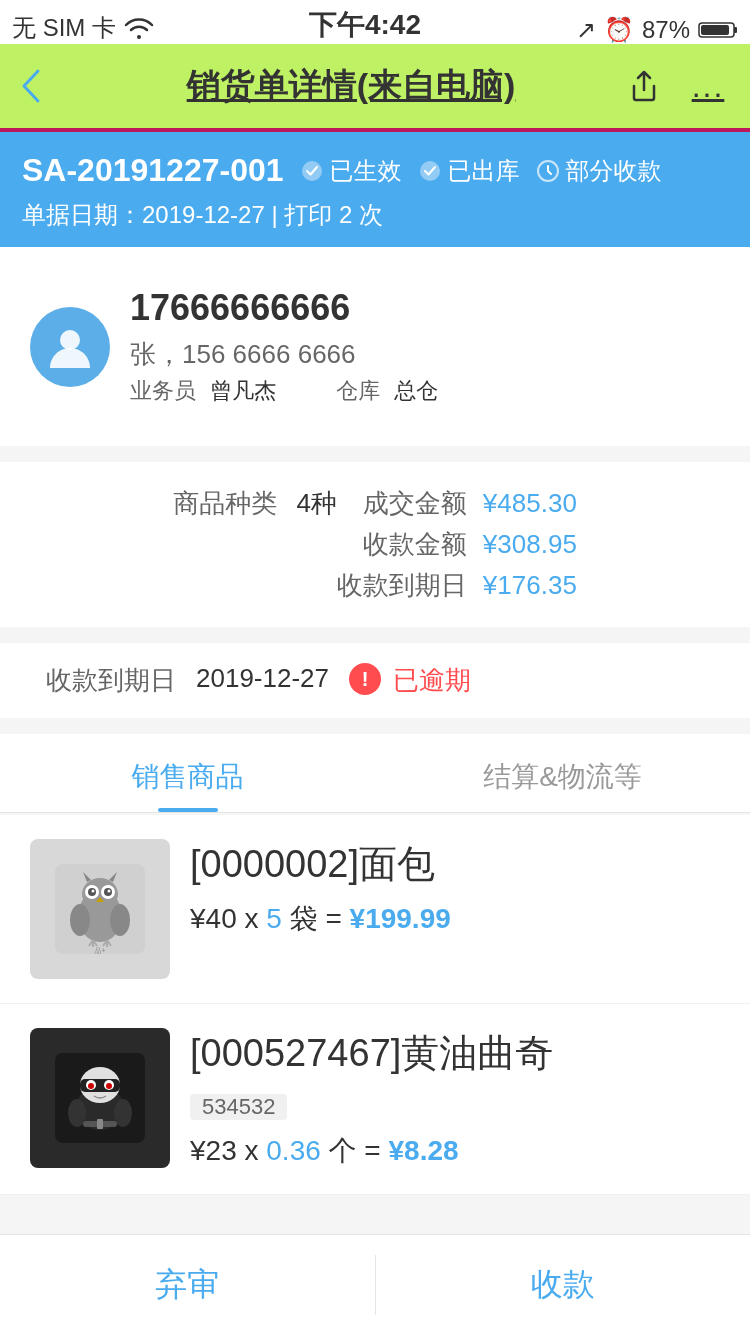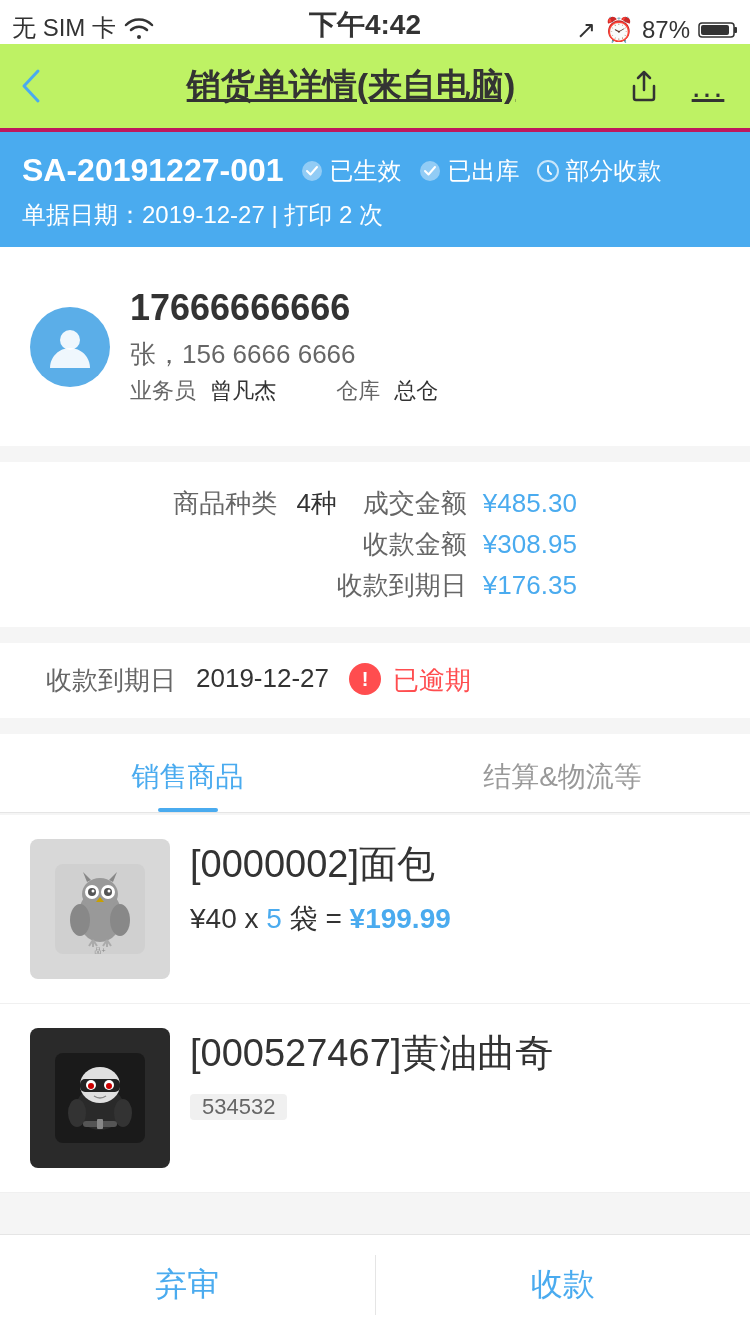--- a/index.html
+++ b/index.html
@@ -516,20 +516,28 @@
         <ellipse cx="22" cy="60" rx="9" ry="14" fill="#333"></ellipse>
         <ellipse cx="68" cy="60" rx="9" ry="14" fill="#333"></ellipse>
 
         <rect x="28" y="68" width="34" height="6" rx="3" fill="#555"></rect>
         <rect x="42" y="66" width="6" height="10" rx="1" fill="#888"></rect>
       </svg>
     </div>
     <div class="product-details">
       <div class="product-name">[000527467]黄油曲奇</div>
       <div class="product-sku-badge">534532</div>
+      <div class="product-price-row">
+        <span>¥23</span>
+        <span> x </span>
+        <span class="qty">0.36</span>
+        <span>个</span>
+        <span> = </span>
+        <span class="total">¥8.28</span>
+      </div>
     </div>
   </div>
 
 </div>
 
 <div style="height: 100px;"></div>
 
 <div class="bottom-bar">
   <button class="bottom-btn cancel">弃审</button>
   <div class="bottom-divider"></div>

